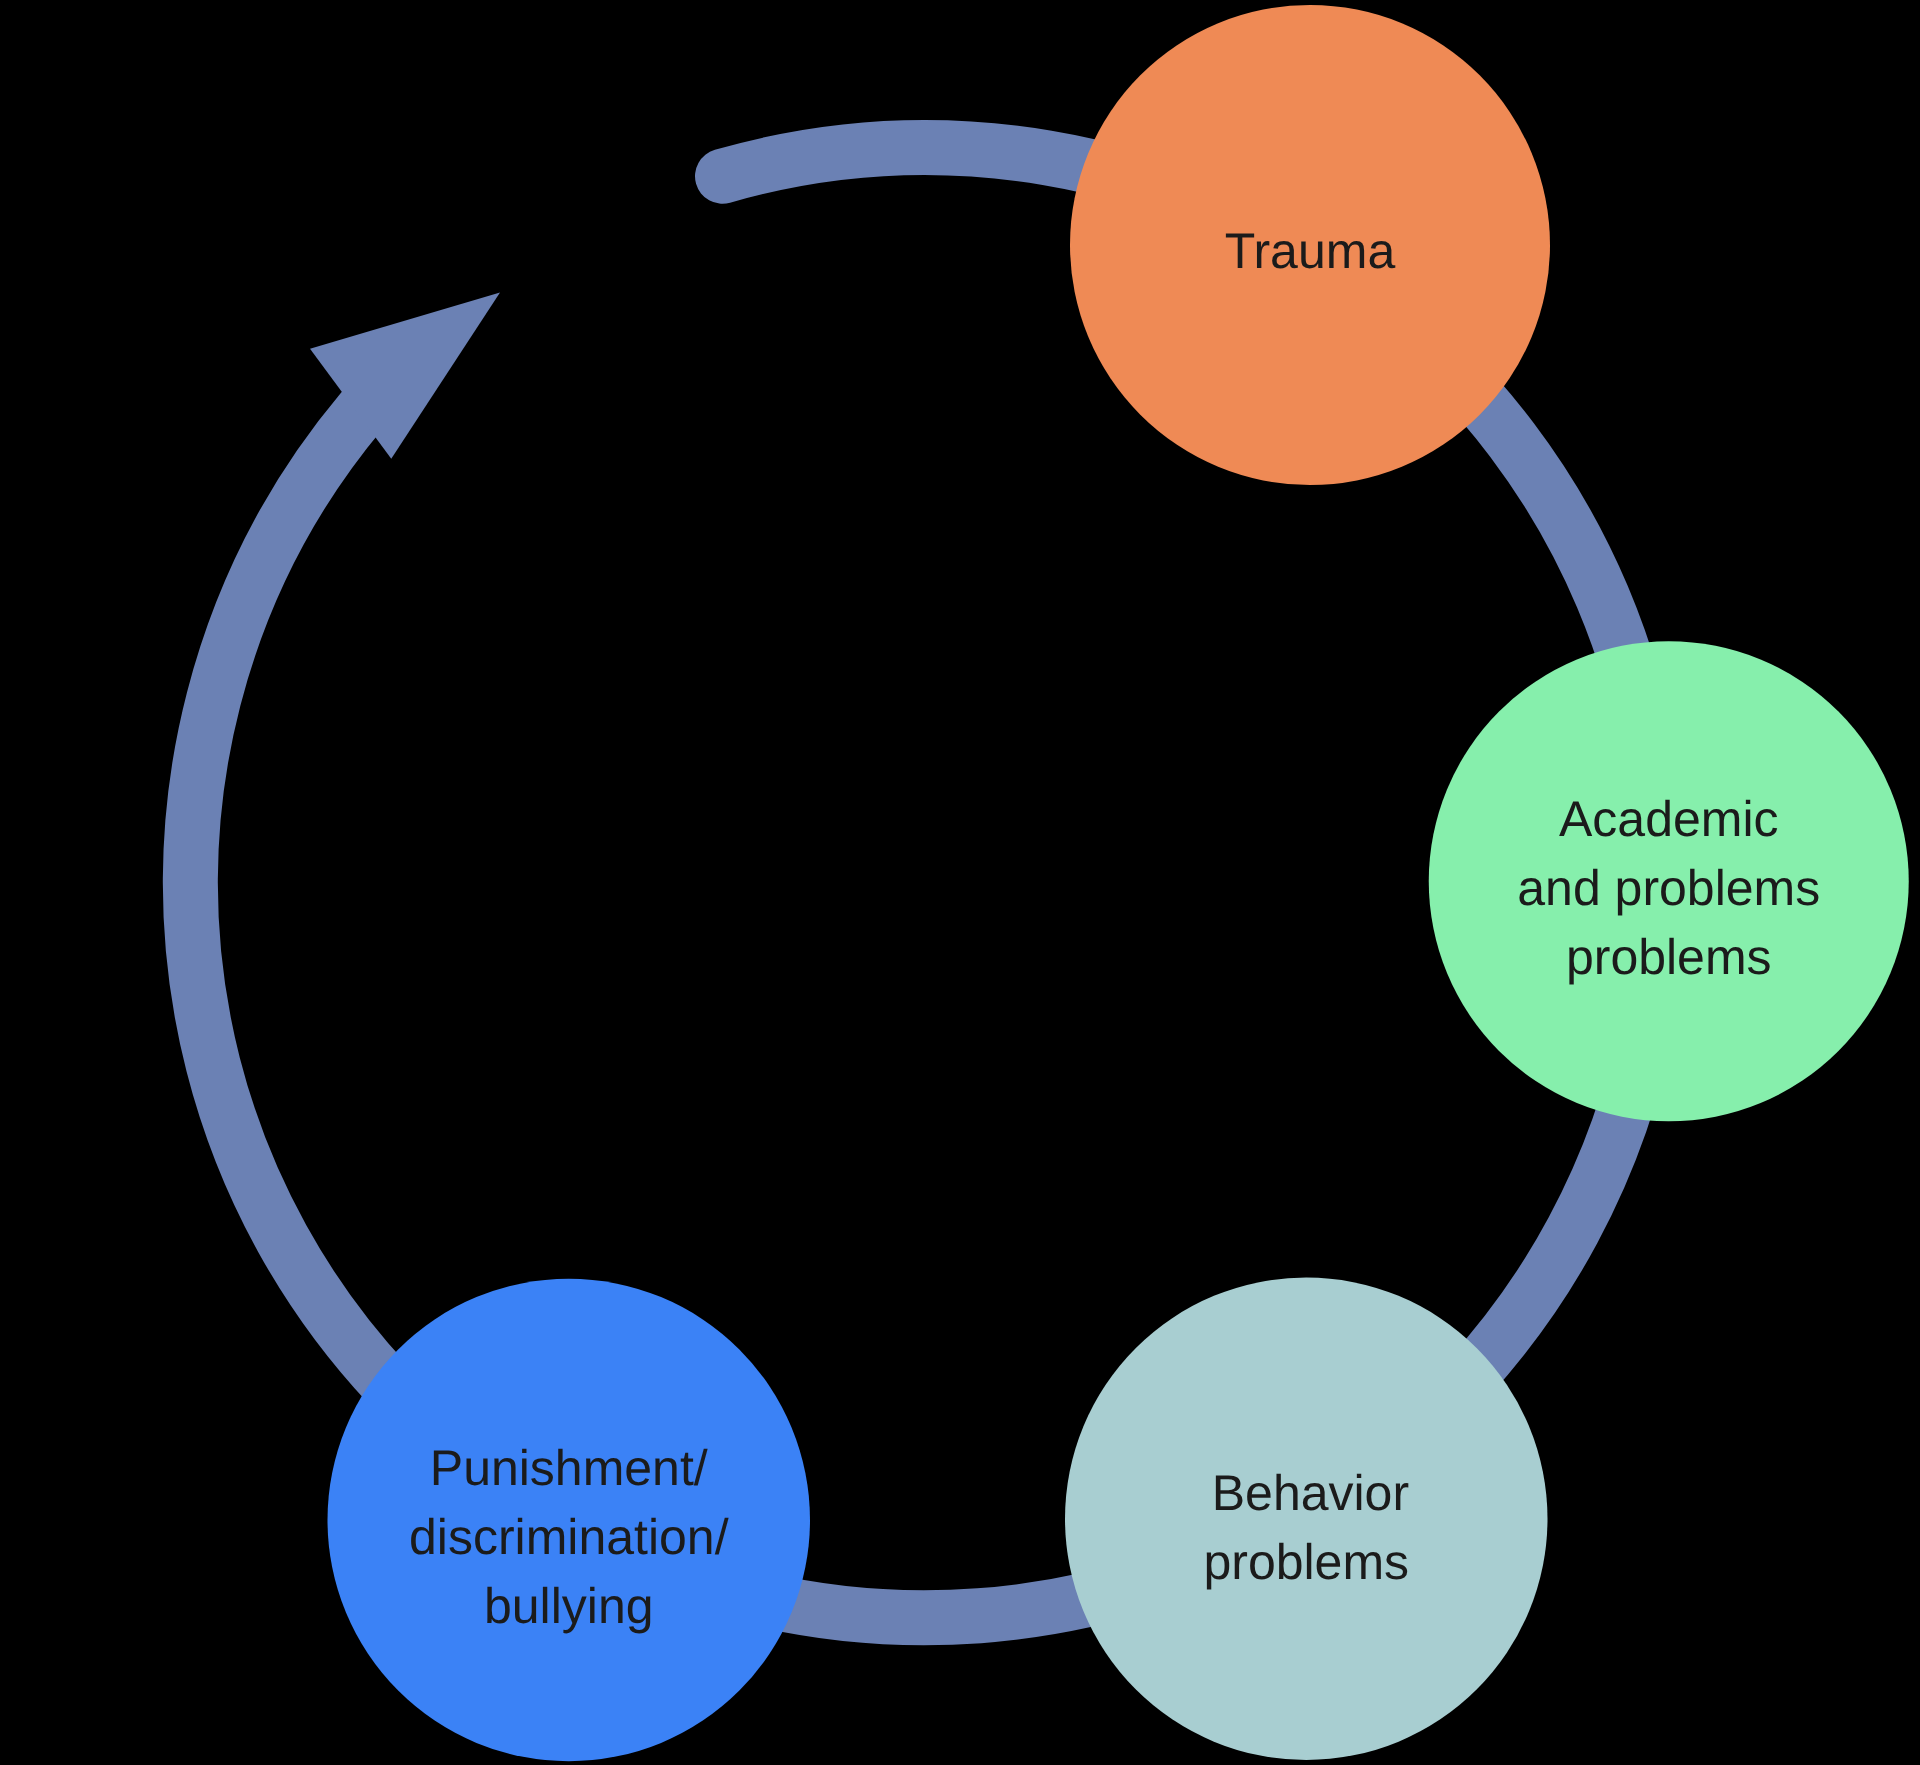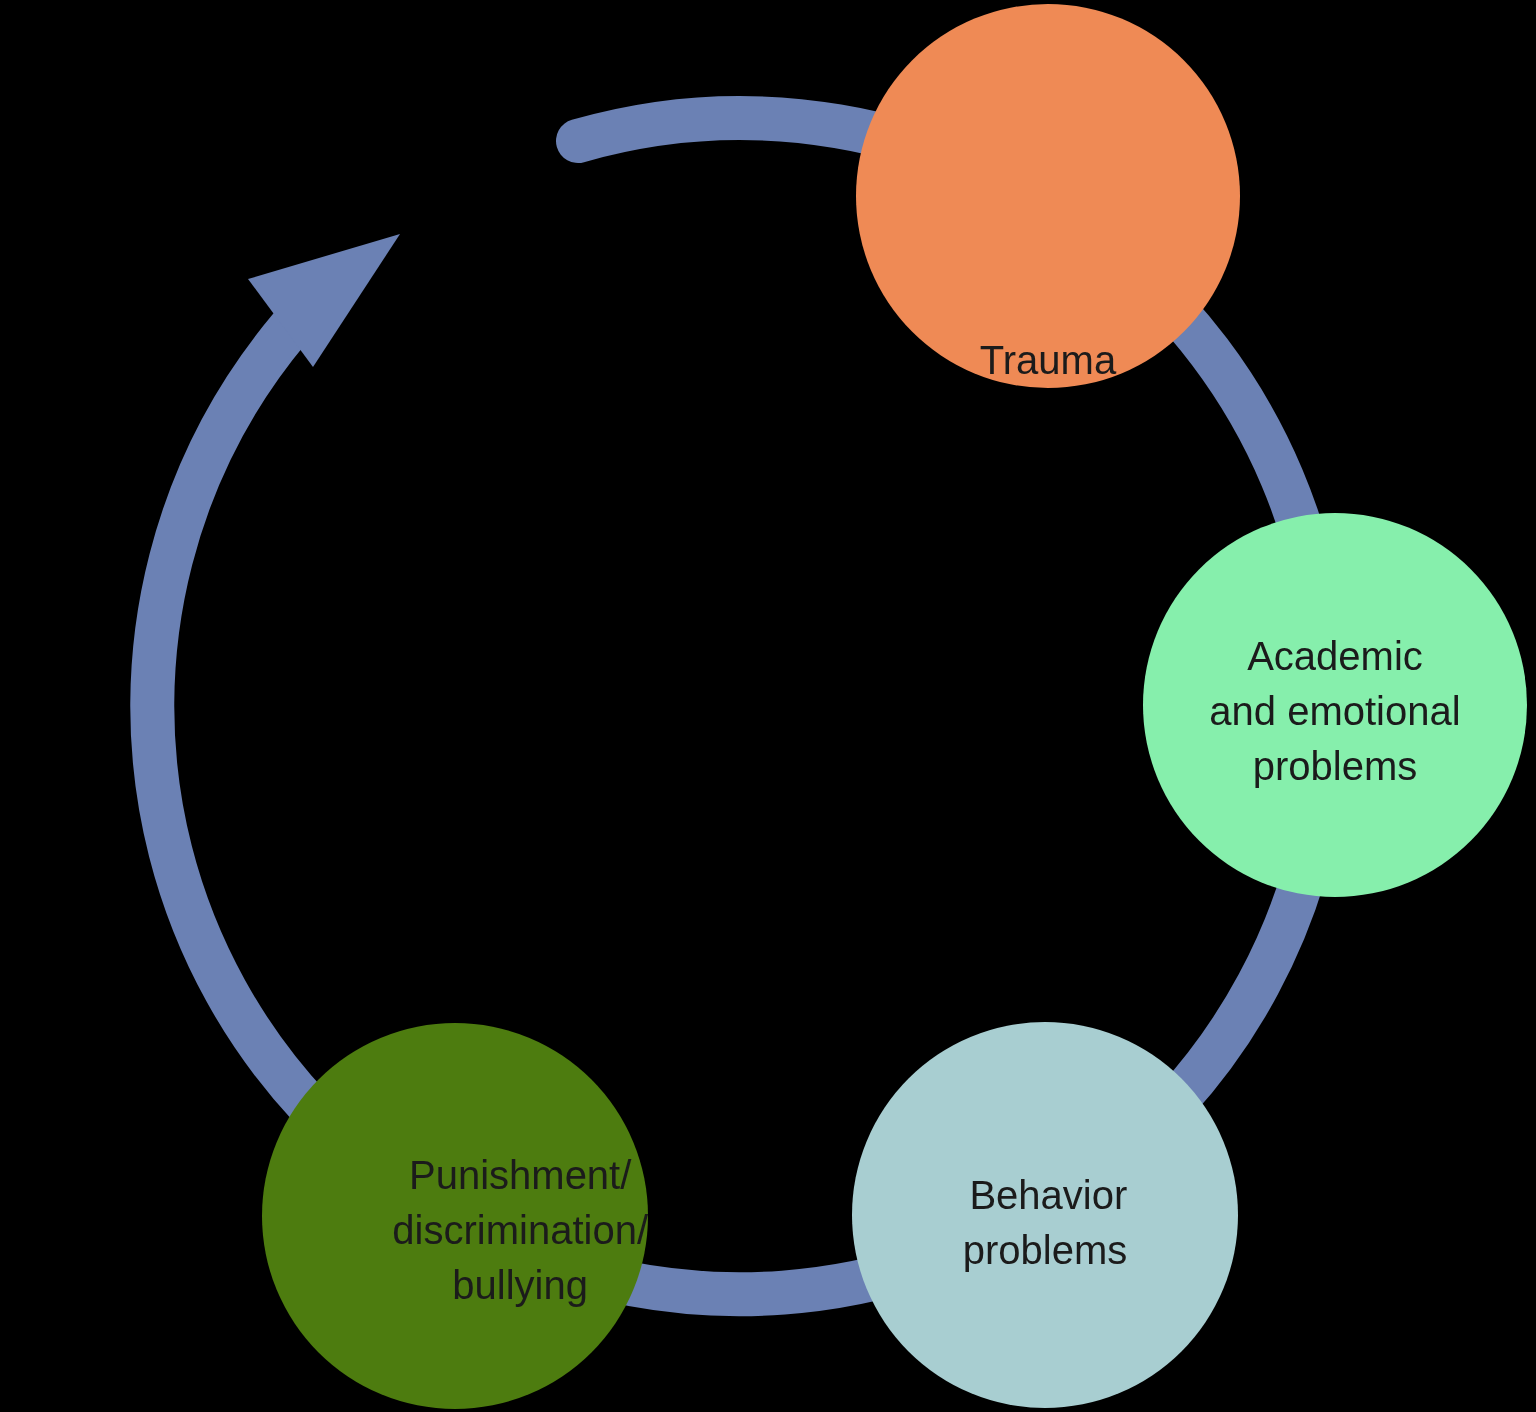--- a/index.html
+++ b/index.html
@@ -27,21 +27,21 @@
     justify-content: center;
     text-align: center;
   }
   .node .label {
     font-size: 40px;
     line-height: 55px;
     font-weight: 400;
   }
   .node .label span { display: block; }
 
-  .node-trauma      { left: 856px;  top: 4px;    width: 384px; height: 384px; align-items: flex-end; }
+  .node-trauma      { left: 856px;  top: 4px;    width: 384px; height: 384px; }
   .node-academic    { left: 1143px; top: 513px;  width: 384px; height: 384px; }
   .node-behavior    { left: 852px;  top: 1022px; width: 386px; height: 386px; }
   .node-punishment  { left: 262px;  top: 1023px; width: 386px; height: 386px; }
 
   .node-trauma .label     { padding-top: 10px; }
   .node-academic .label   { padding-top: 12px; }
   .node-behavior .label   { padding-top: 16px; }
   .node-punishment .label { padding-top: 28px; }
 </style>
 </head>
@@ -56,33 +56,33 @@
 
   <div class="node node-trauma" style="background: rgb(239, 138, 85);">
     <div class="label" style="color: rgb(27, 27, 27);">
       <span>Trauma</span>
     </div>
   </div>
 
   <div class="node node-academic" style="background: #86efac;">
     <div class="label" style="color: rgb(27, 27, 27);">
       <span>Academic</span>
-      <span>and emotional</span>
+      <span>and problems</span>
       <span>problems</span>
     </div>
   </div>
 
   <div class="node node-behavior" style="background: rgb(168, 206, 209); text-align: right;">
     <div class="label" style="color: rgb(27, 27, 27);">
       <span>Behavior</span>
       <span>problems</span>
     </div>
   </div>
 
-  <div class="node node-punishment" style="background: #4d7c0f; justify-content: flex-end;">
+  <div class="node node-punishment" style="background: #3b82f6;">
     <div class="label" style="color: rgb(27, 27, 27);">
       <span>Punishment/</span>
       <span>discrimination/</span>
       <span>bullying</span>
     </div>
   </div>
 
 </div>
 
 </body></html>

